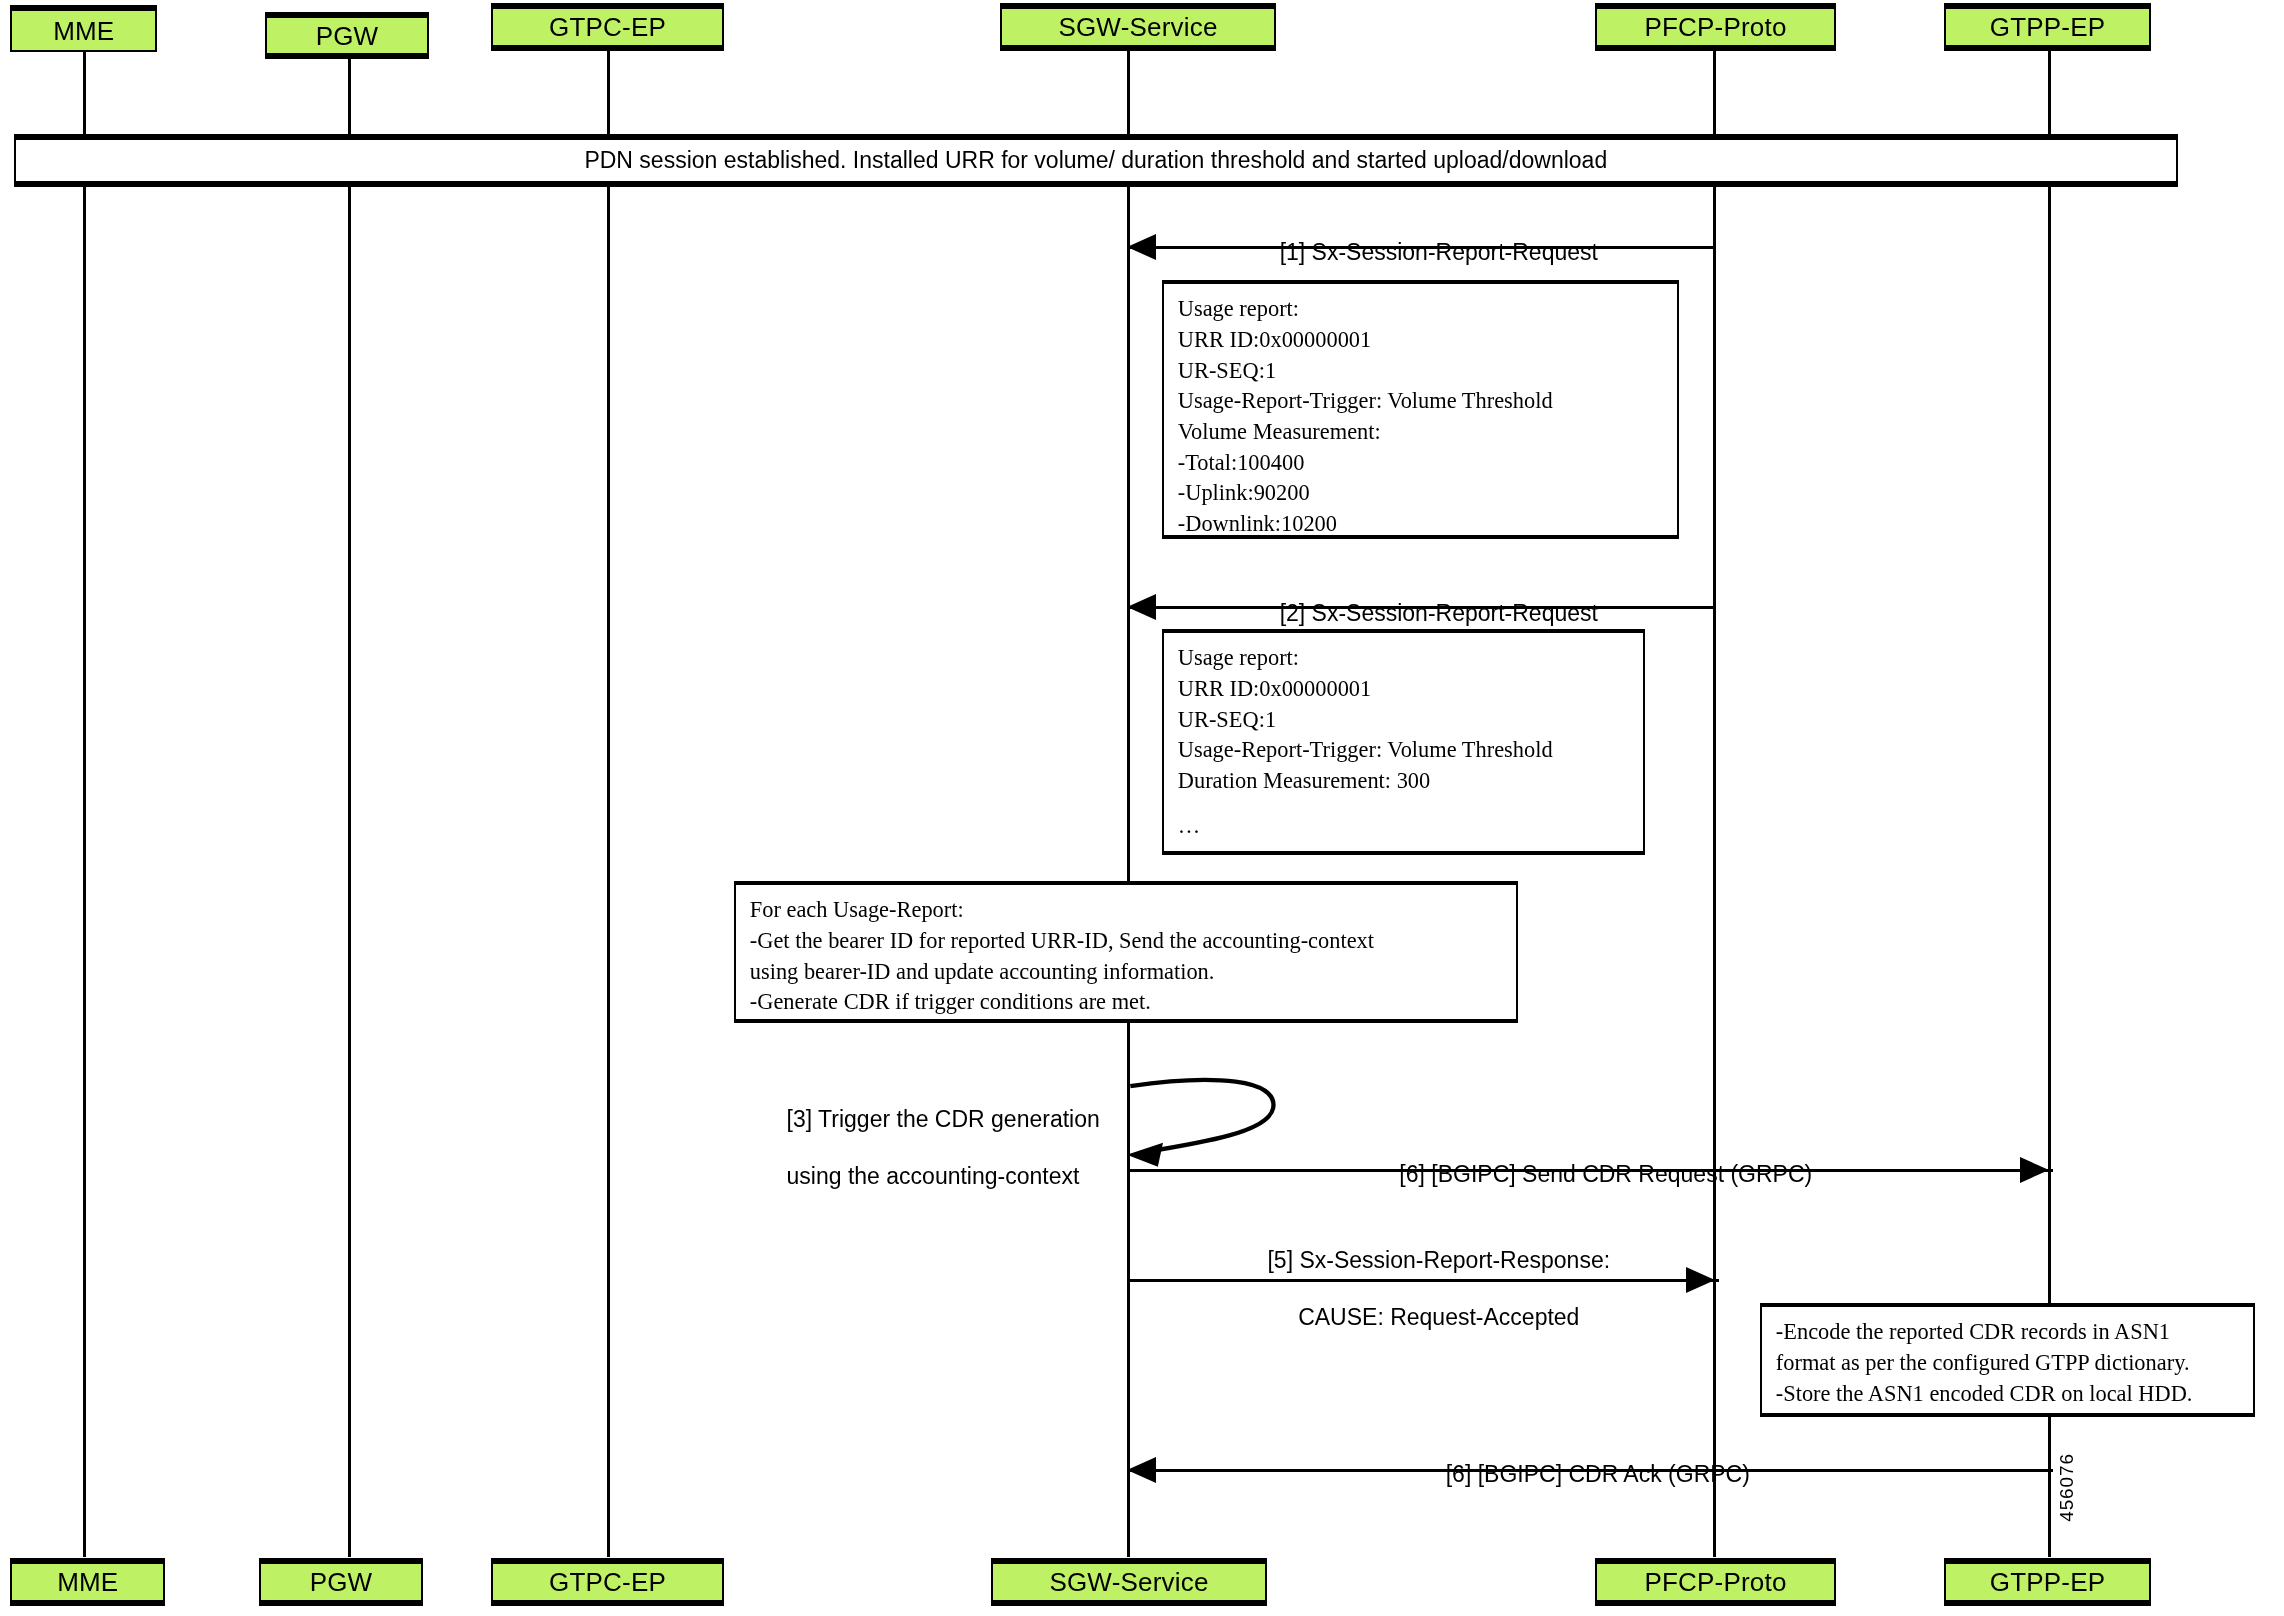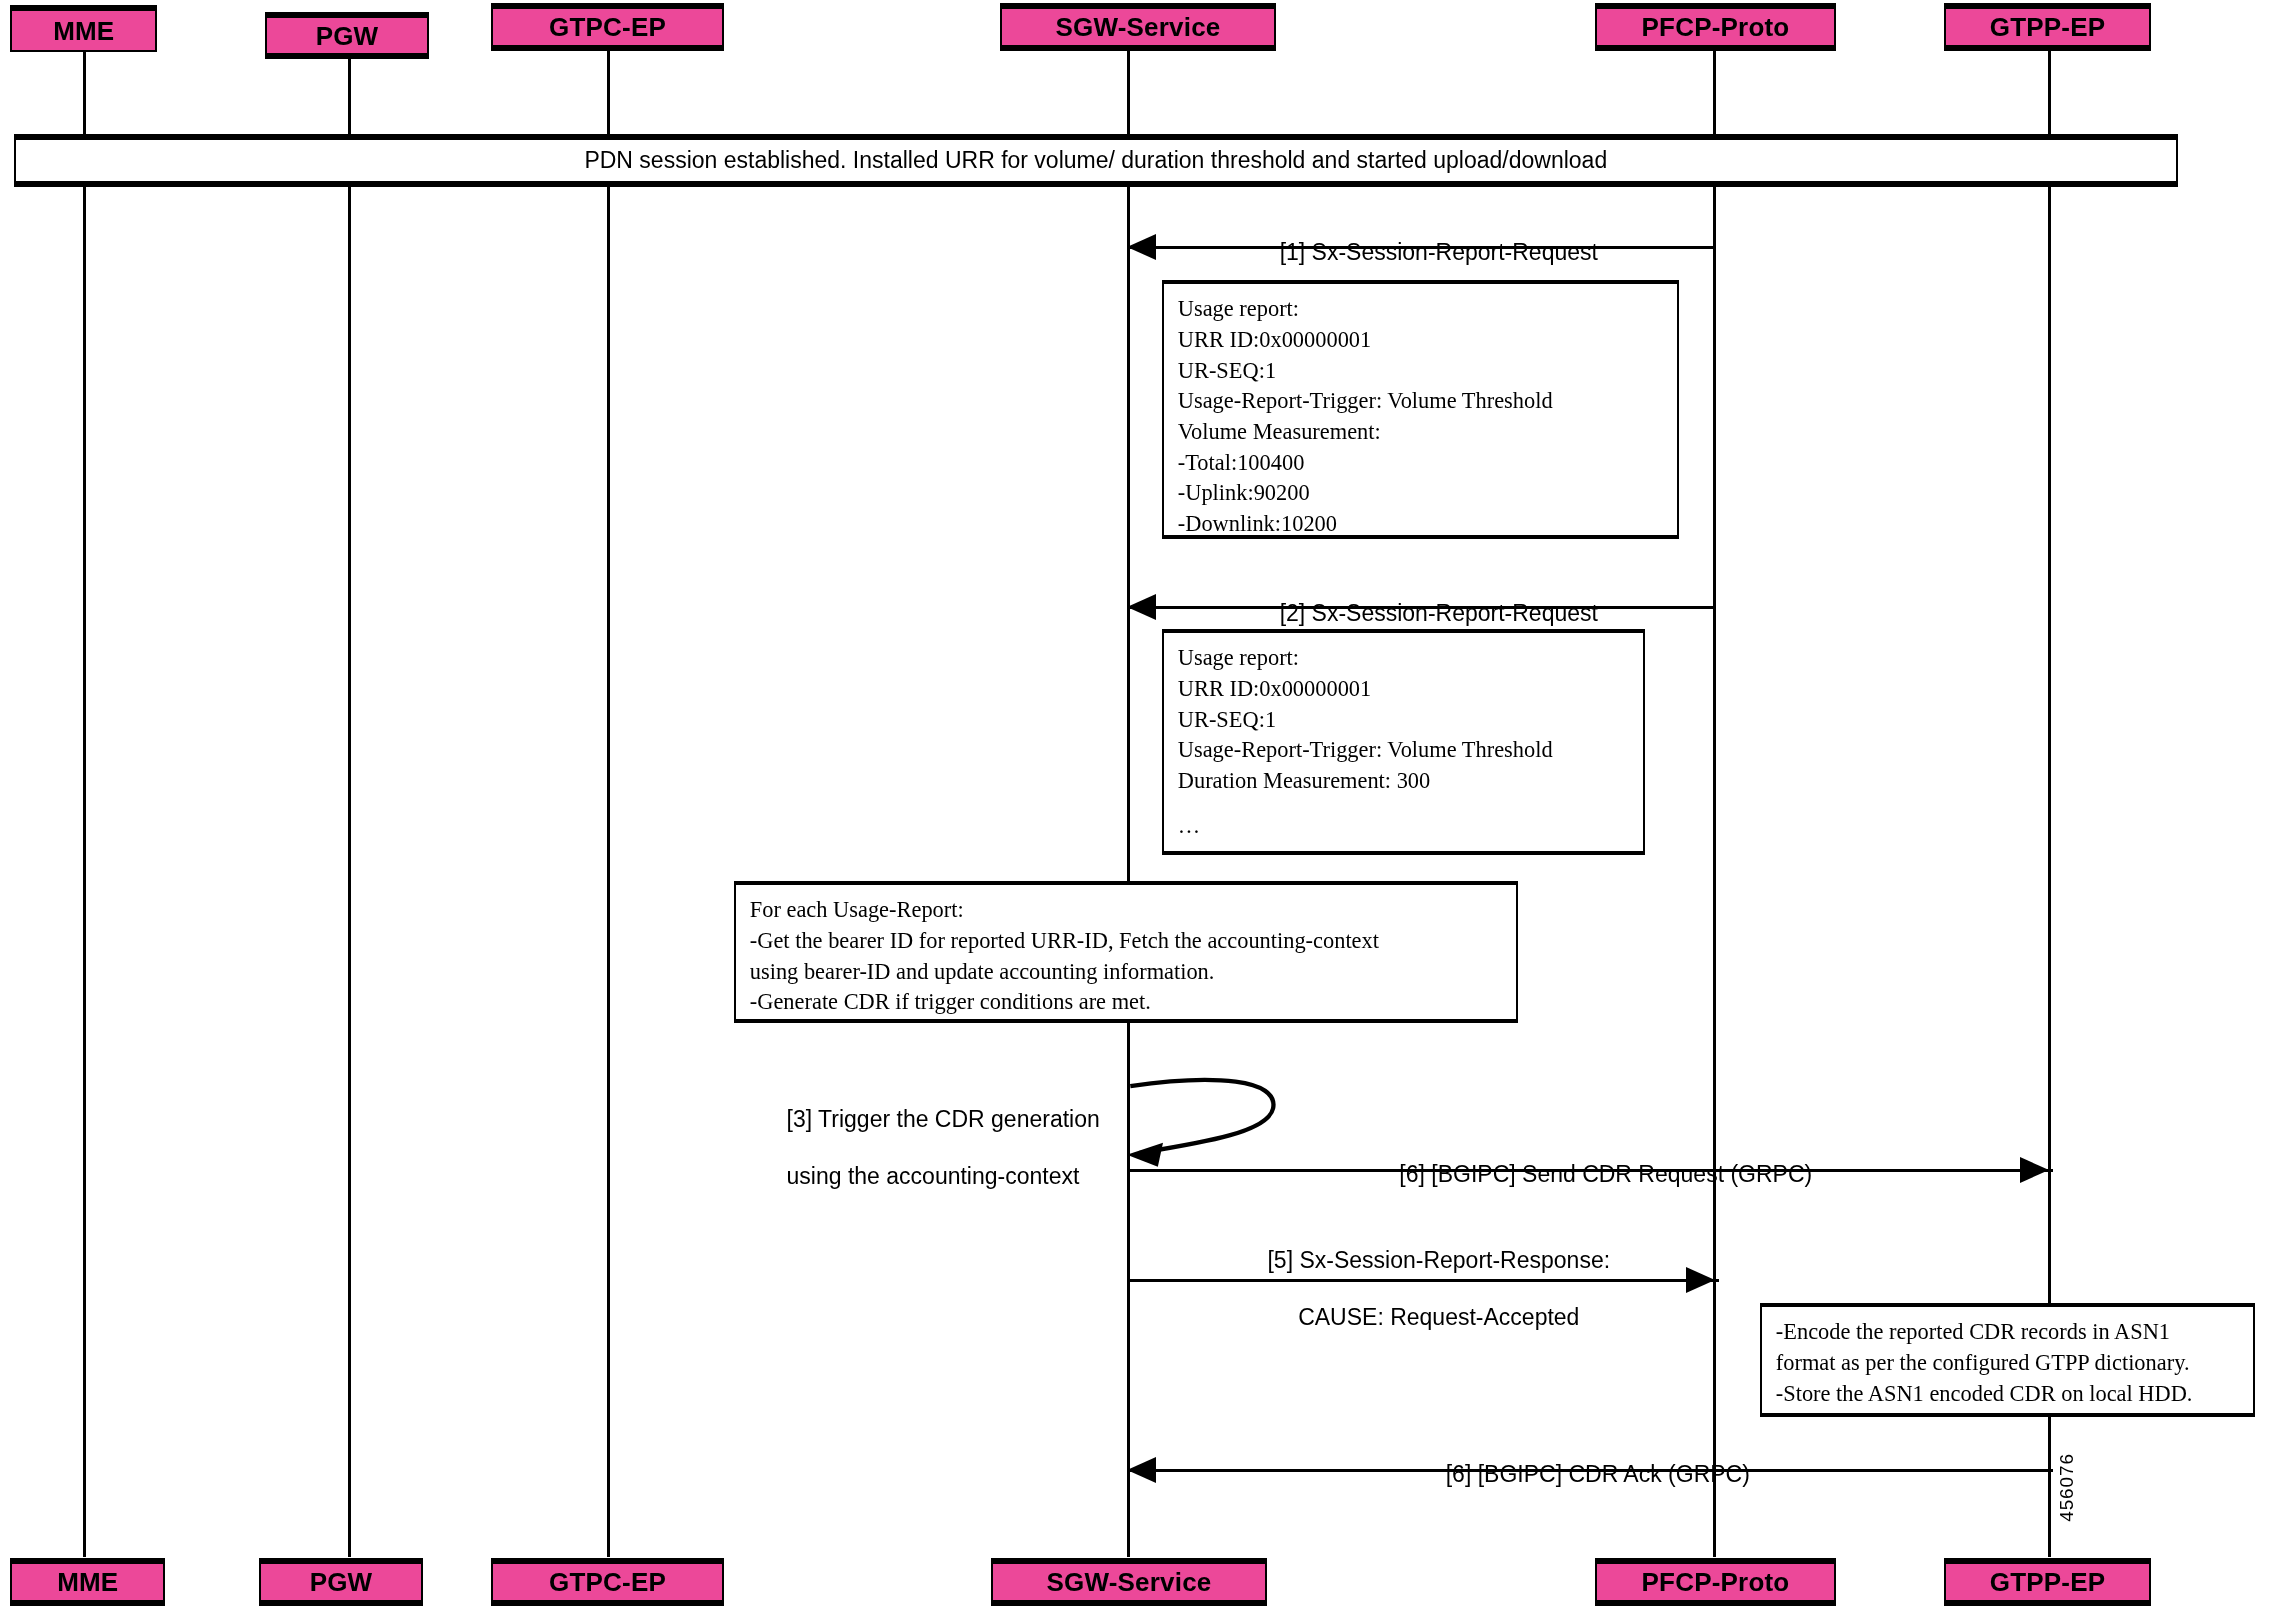--- a/index.html
+++ b/index.html
@@ -17,30 +17,29 @@
     height: 1616px;
     background: #ffffff;
     overflow: hidden;
   }
 
   
   .actor-box {
     position: absolute;
     box-sizing: border-box;
     border: 2.6px solid #000;
-    background: #ec4899;
+    background: #bef264;
     display: flex;
     align-items: center;
     justify-content: center;
     font-size: 26px;
     line-height: 1;
     letter-spacing: 0.2px;
     white-space: nowrap;
     z-index: 6;
-    font-weight: bold;
   }
   .actor-box.thicktop { border-top-width: 6px; }
   .actor-box.thickbot { border-bottom-width: 6px; }
 
   
   .lifeline {
     position: absolute;
     width: 3.4px;
     background: #000;
     z-index: 1;
@@ -188,21 +187,21 @@
     <div>URR ID:0x00000001</div>
     <div>UR-SEQ:1</div>
     <div>Usage-Report-Trigger: Volume Threshold</div>
     <div>Duration Measurement: 300</div>
     <div style="height:13.8px;"></div>
     <div>…</div>
   </div>
 
   <div class="note heavy" style="left:734px; top:881px; width:784px; height:142px;">
     <div>For each Usage-Report:</div>
-    <div>-Get the bearer ID for reported URR-ID, Fetch the accounting-context</div>
+    <div>-Get the bearer ID for reported URR-ID, Send the accounting-context</div>
     <div>using bearer-ID and update accounting information.</div>
     <div>-Generate CDR if trigger conditions are met.</div>
   </div>
 
   <div class="msg-label right-align" style="left:761px; top:1076px; width:310px;">
     <span>[3] Trigger the CDR generation</span><br>
     <span>using the accounting-context</span>
   </div>
   <svg class="selfloop" style="left:1120px; top:1067px;" width="172" height="112" viewBox="0 0 200 130">
     <path d="M 12 22 C 110 8, 185 14, 178 48 C 172 76, 95 88, 22 100" fill="none" stroke="#000" stroke-width="5"></path>

